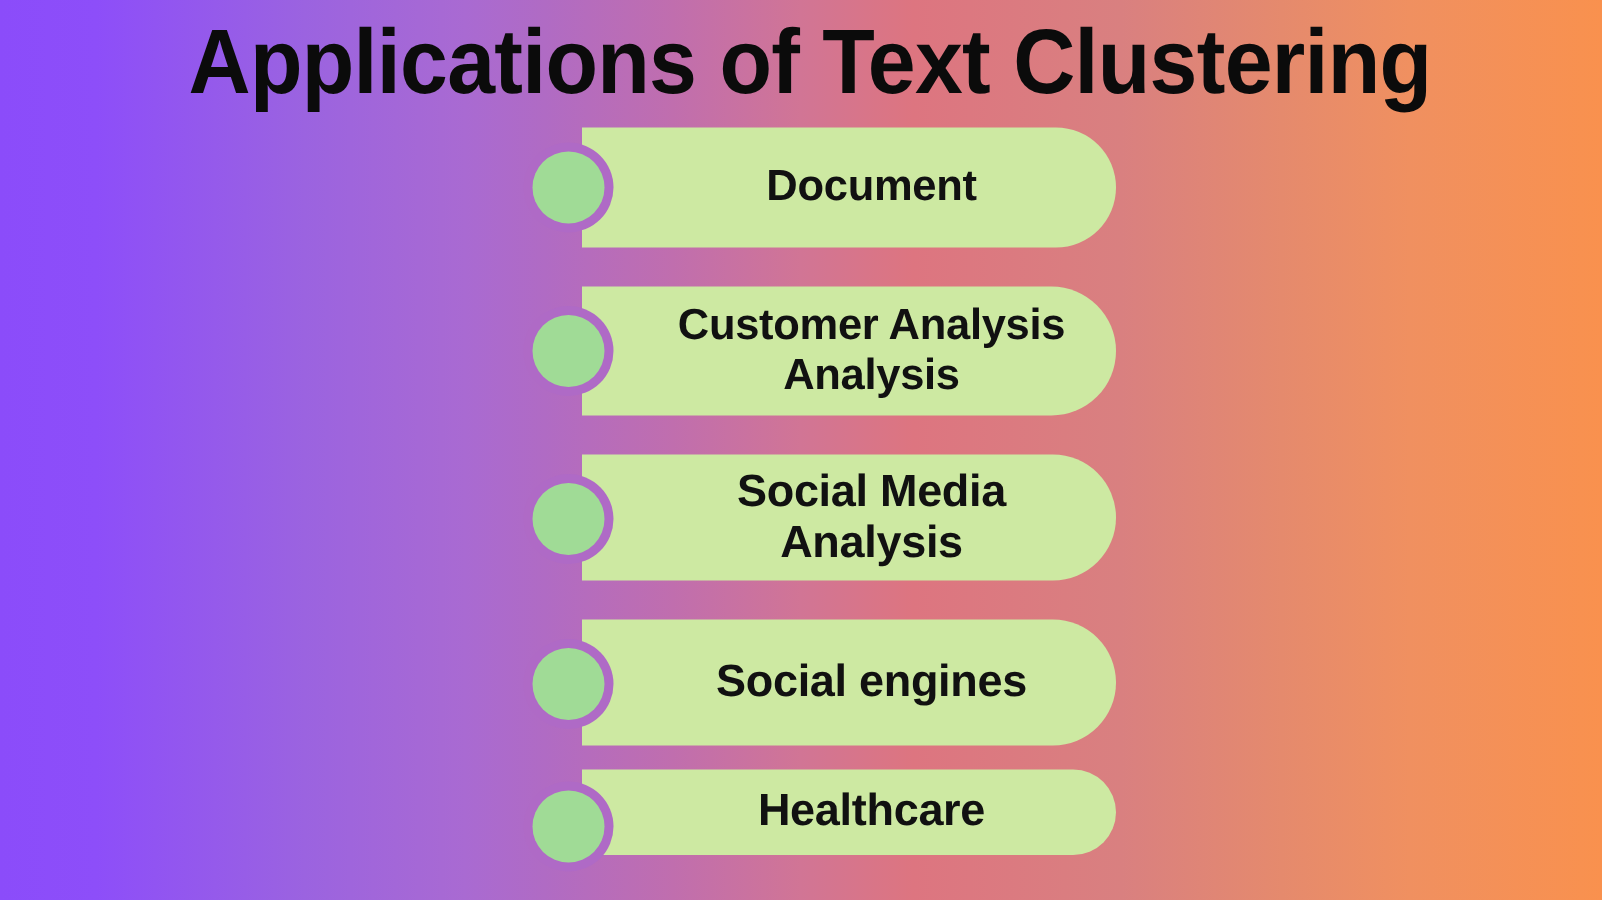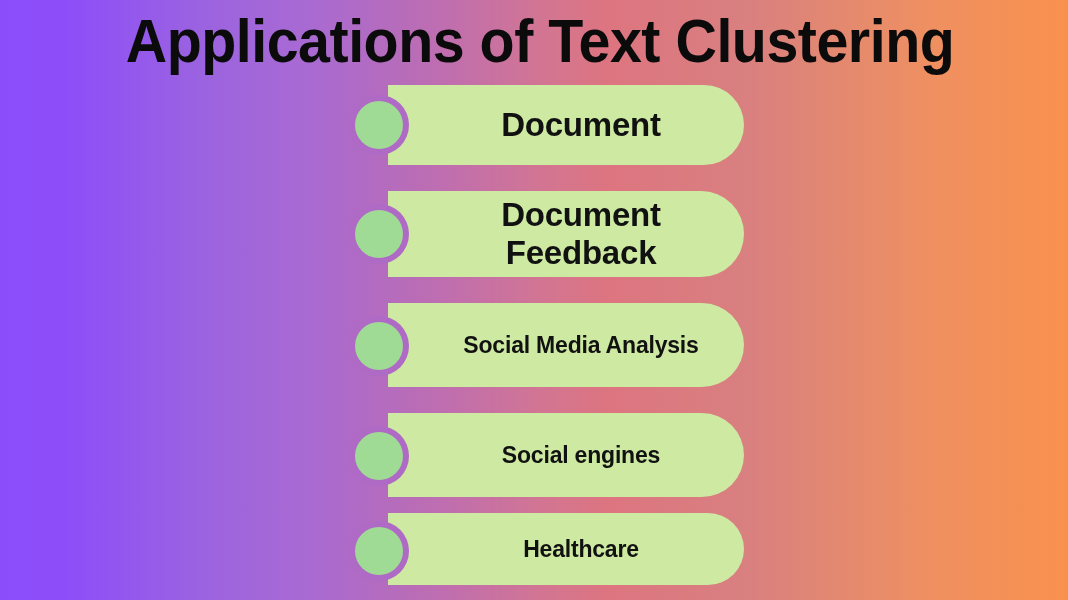--- a/index.html
+++ b/index.html
@@ -80,30 +80,30 @@
     border-radius: 0 200px 200px 0;
     display: flex;
     align-items: center;
     justify-content: center;
     box-sizing: border-box;
     padding: 0 26px 0 56px;
   }
 
   .pill-label {
     color: #111111;
-    font-size: 23px;
+    font-size: 30px;
     font-weight: bold;
     line-height: 1.14;
     text-align: center;
     letter-spacing: -0.2px;
     width: 100%;
   }
 
   .pill-label.two-line {
-    font-size: 33px;
+    font-size: 29px;
   }
 
   
   .knob {
     position: absolute;
     left: 0;
     width: 48px;
     height: 48px;
     border-radius: 50%;
     background: #a0db96;
@@ -130,41 +130,41 @@
   <div id="items">
       <div class="item" style="top: 85px;">
         <div class="pill" style="height: 80px;">
           <div class="pill-label two-line"><span>Document</span><br></div>
         </div>
         <div class="knob-cut" style="top: 10px; background: rgb(175, 106, 198);"></div>
         <div class="knob" style="top: 16px;"></div>
       </div>
       <div class="item" style="top: 191px;">
         <div class="pill" style="height: 86px;">
-          <div class="pill-label two-line"><span>Document Feedback</span><br></div>
+          <div class="pill-label two-line"><span>Customer Analysis</span><br><span>Analysis</span></div>
         </div>
         <div class="knob-cut" style="top: 13px; background: rgb(175, 106, 198);"></div>
         <div class="knob" style="top: 19px;"></div>
       </div>
       <div class="item" style="top: 303px;">
         <div class="pill" style="height: 84px;">
           <div class="pill-label"><span>Social Media Analysis</span></div>
         </div>
         <div class="knob-cut" style="top: 13px; background: rgb(175, 106, 198);"></div>
         <div class="knob" style="top: 19px;"></div>
       </div>
       <div class="item" style="top: 413px;">
         <div class="pill" style="height: 84px;">
           <div class="pill-label"><span>Social engines</span></div>
         </div>
         <div class="knob-cut" style="top: 13px; background: rgb(175, 106, 198);"></div>
         <div class="knob" style="top: 19px;"></div>
       </div>
       <div class="item" style="top: 513px;">
-        <div class="pill" style="height: 72px;">
+        <div class="pill" style="height: 57px;">
           <div class="pill-label"><span>Healthcare</span></div>
         </div>
         <div class="knob-cut" style="top: 8px; background: rgb(175, 106, 198);"></div>
         <div class="knob" style="top: 14px;"></div>
       </div>
     </div>
 
 </div>
 
 </body></html>

